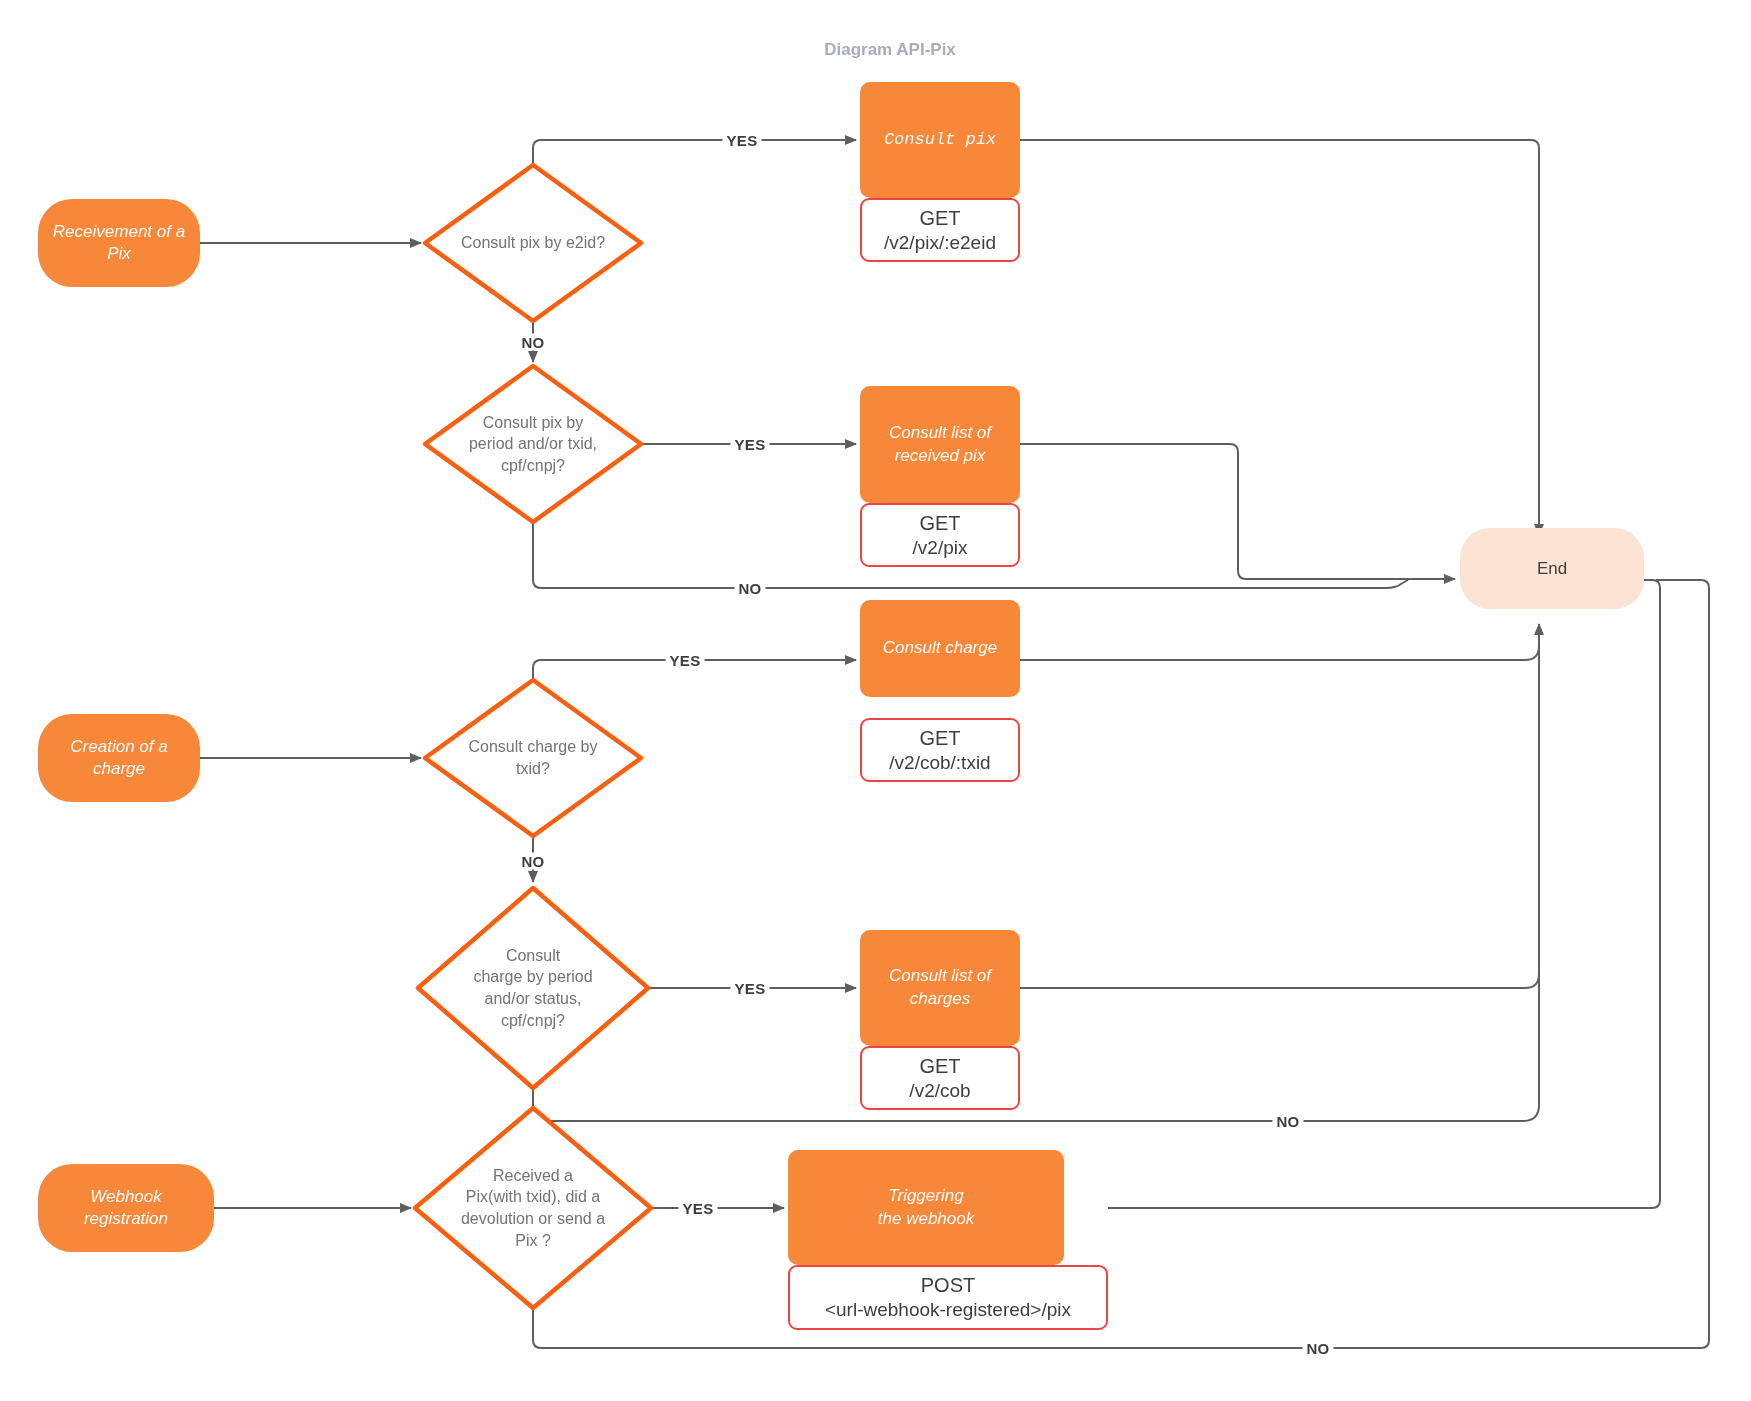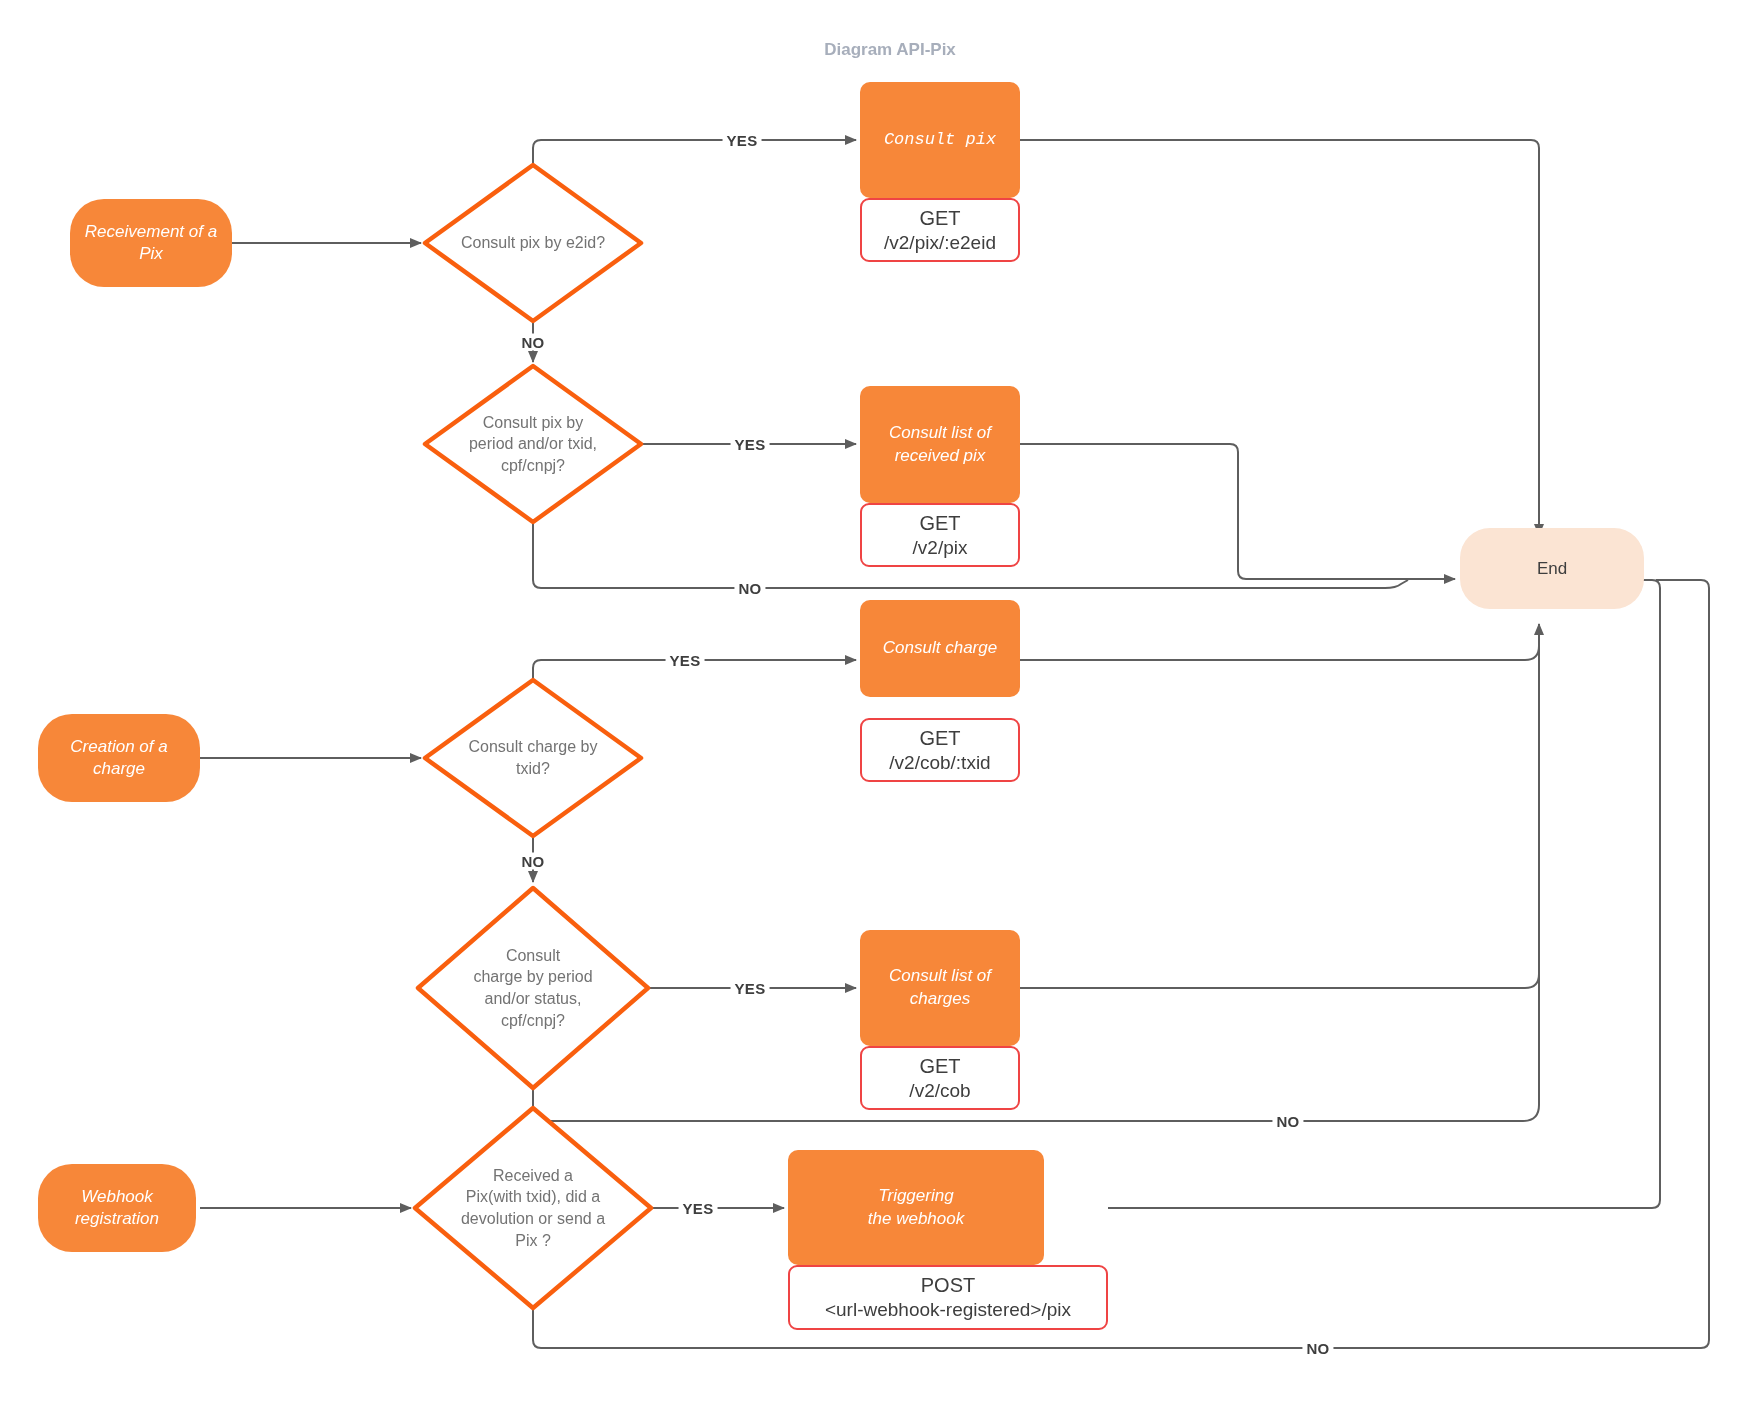--- a/index.html
+++ b/index.html
@@ -98,25 +98,25 @@
 txid?</div>
   <div class="diamond-label multiline" style="left:433px;top:932px;width:200px;height:112px;">Consult
 charge by period
 and/or status,
 cpf/cnpj?</div>
   <div class="diamond-label multiline" style="left:428px;top:1152px;width:210px;height:112px;">Received a
 Pix(with txid), did a
 devolution or send a
 Pix ?</div>
 
-  <div class="node stadium multiline" style="left:38px;top:199px;width:162px;height:88px;margin-left:32px;">Receivement of a
+  <div class="node stadium multiline" style="left:38px;top:199px;width:162px;height:88px;">Receivement of a
 Pix</div>
   <div class="node stadium multiline" style="left:38px;top:714px;width:162px;height:88px;">Creation of a
 charge</div>
-  <div class="node stadium multiline" style="left:38px;top:1164px;width:158px;height:88px;">Webhook
+  <div class="node stadium multiline" style="left:38px;top:1164px;width:176px;height:88px;">Webhook
 registration</div>
 
   <div class="node process" style="left:860px;top:82px;width:160px;height:116px;font-family:Liberation Mono, monospace;">Consult pix</div>
   <div class="node endpoint" style="left:860px;top:198px;width:160px;height:64px;">
     <div>
         <div class="method">GET</div>
         <div>/v2/pix/:e2eid</div>
       </div>
   </div>
 
@@ -139,21 +139,21 @@
 
   <div class="node process multiline" style="left:860px;top:930px;width:160px;height:116px;">Consult list of
 charges</div>
   <div class="node endpoint" style="left:860px;top:1046px;width:160px;height:64px;">
     <div>
         <div class="method">GET</div>
         <div>/v2/cob</div>
       </div>
   </div>
 
-  <div class="node process multiline" style="left:788px;top:1150px;width:256px;height:115px;">Triggering
+  <div class="node process multiline" style="left:788px;top:1150px;width:276px;height:115px;">Triggering
 the webhook</div>
   <div class="node endpoint" style="left:788px;top:1265px;width:320px;height:65px;">
     <div>
         <div class="method">POST</div>
         <div>&lt;url-webhook-registered&gt;/pix</div>
       </div>
   </div>
 
   <div class="node terminator" style="left:1460px;top:528px;width:184px;height:81px;">End</div>
 

